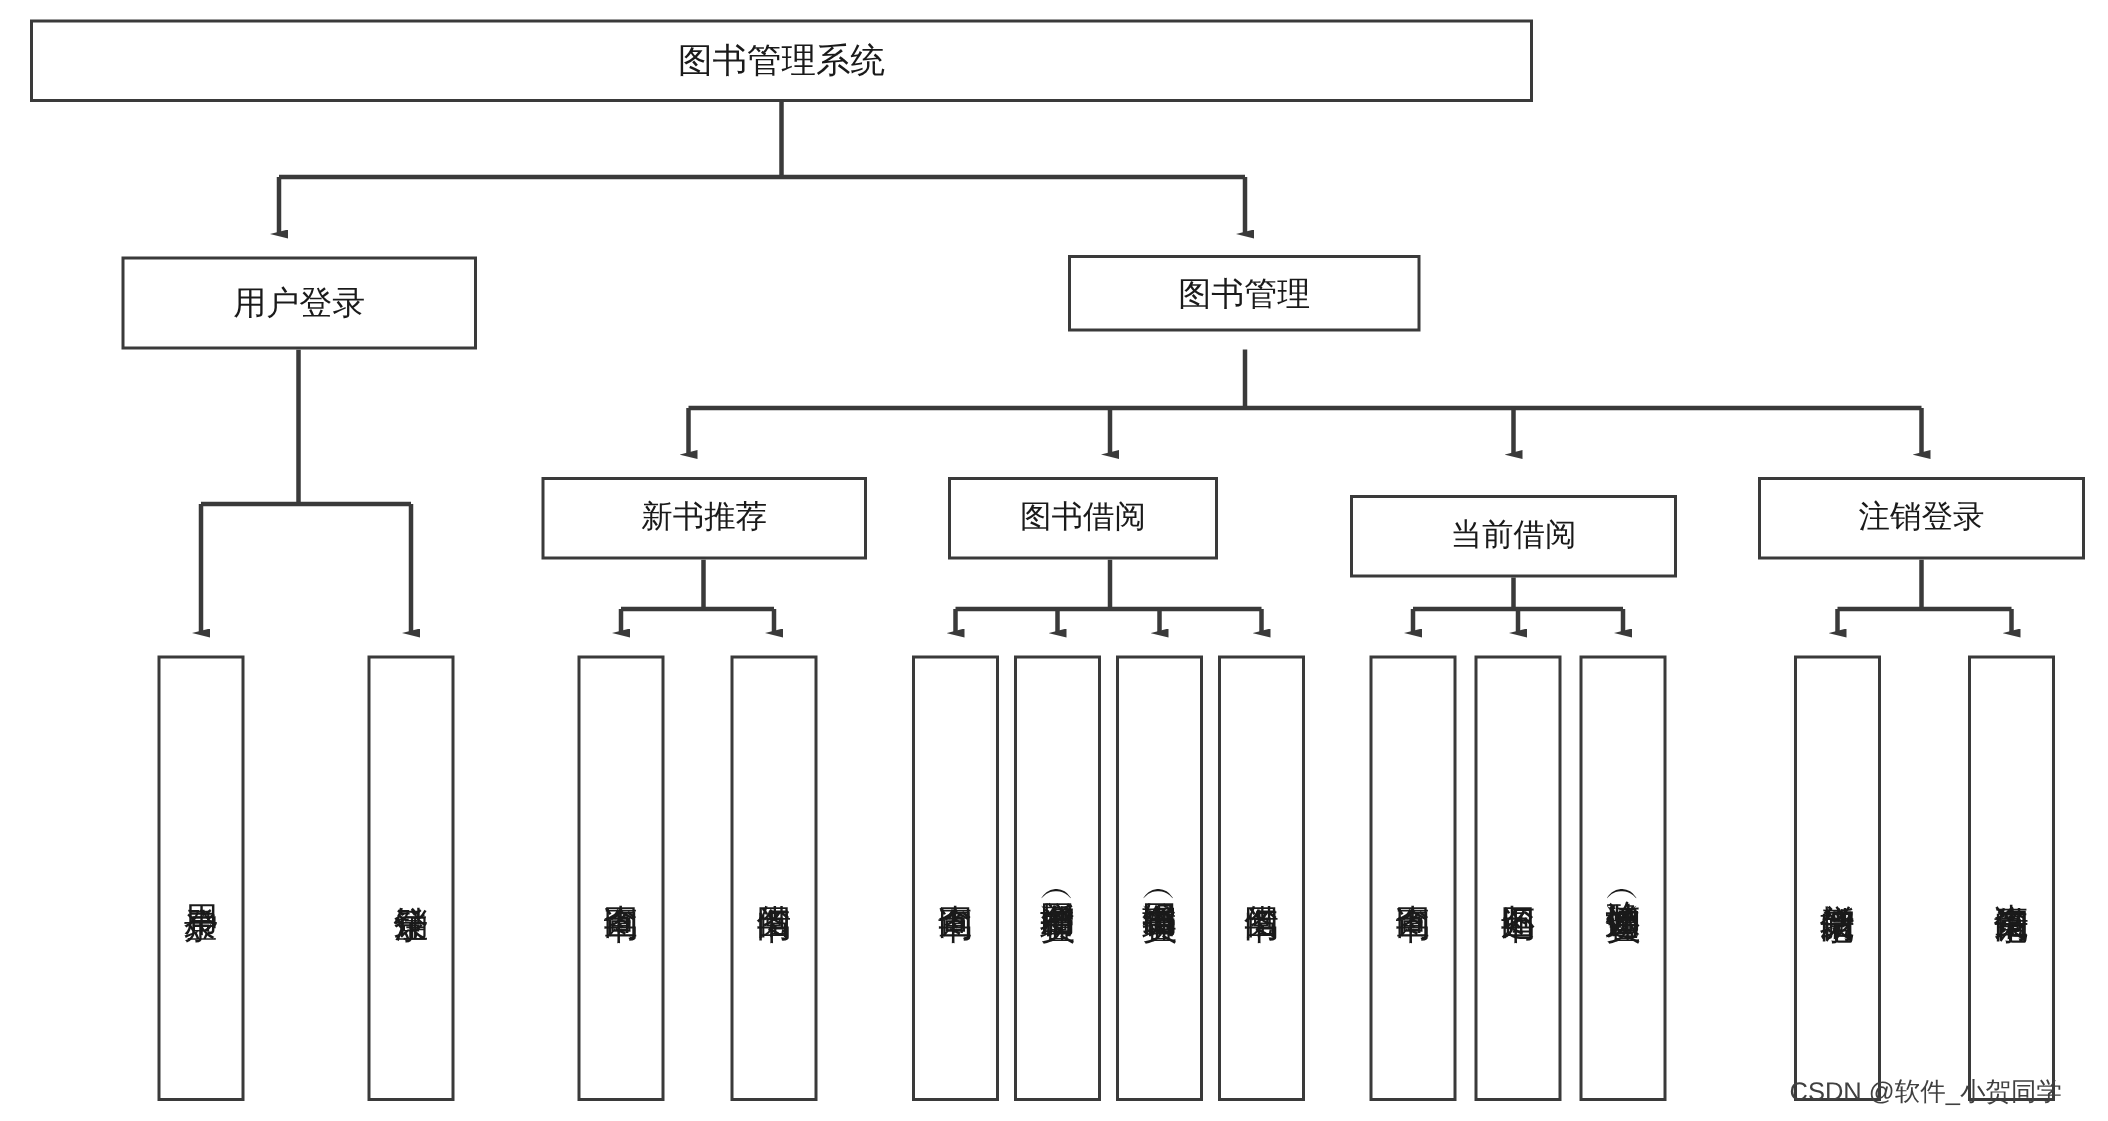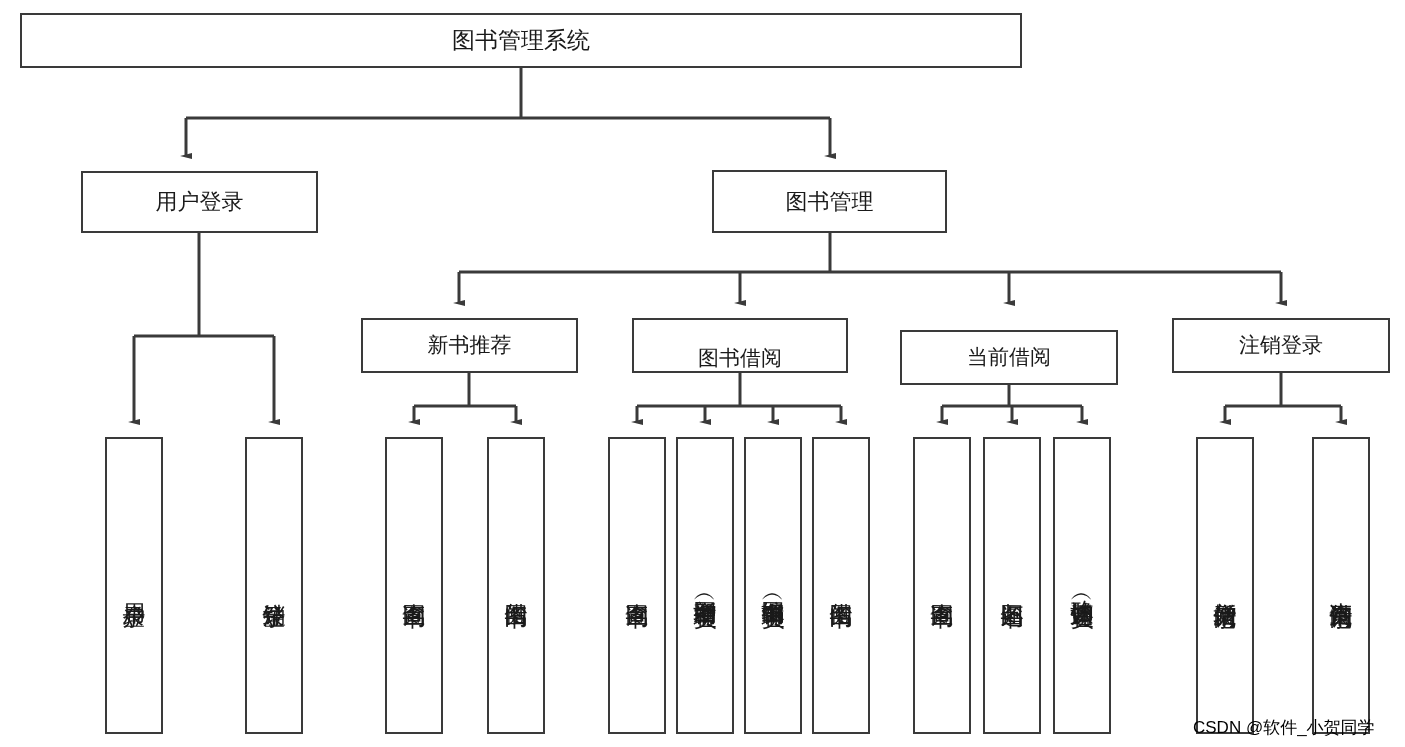--- a/index.html
+++ b/index.html
@@ -51,21 +51,21 @@
   }
   .node.leaf .label {
     writing-mode: vertical-rl;
     text-orientation: upright;
     font-size: 23px;
     letter-spacing: 1px;
     line-height: 1;
   }
   #watermark {
     position: absolute;
-    color: #000000;
+    color: #404040;
     font-size: 17px;
     white-space: nowrap;
     z-index: 3;
     left: 1193px;
     top: 716px;
   }
 </style>
 </head>
 <body>
 
@@ -121,28 +121,28 @@
     </g>
   </svg>
 
   <div class="node root" style="left:20px; top:13px; width:1002px; height:55px;">
     <span class="label">图书管理系统</span>
   </div>
 
   <div class="node level1" style="left:81px; top:171px; width:237px; height:62px;">
     <span class="label">用户登录</span>
   </div>
-  <div class="node level1" style="left:712px; top:170px; width:235px; height:63px;">
+  <div class="node level1" style="left:712px; top:170px; width:235px; height:51px;">
     <span class="label">图书管理</span>
   </div>
 
   <div class="node level2" style="left:361px; top:318px; width:217px; height:55px;">
     <span class="label">新书推荐</span>
   </div>
-  <div class="node level2" style="left:632px; top:318px; width:216px; height:55px;align-items:flex-end;">
+  <div class="node level2" style="left:632px; top:318px; width:180px; height:55px;">
     <span class="label">图书借阅</span>
   </div>
   <div class="node level2" style="left:900px; top:318px; width:218px; height:55px;margin-top:12px;">
     <span class="label">当前借阅</span>
   </div>
   <div class="node level2" style="left:1172px; top:318px; width:218px; height:55px;">
     <span class="label">注销登录</span>
   </div>
 
   <div class="node leaf" style="left:105px; top:437px; width:58px; height:297px;">

